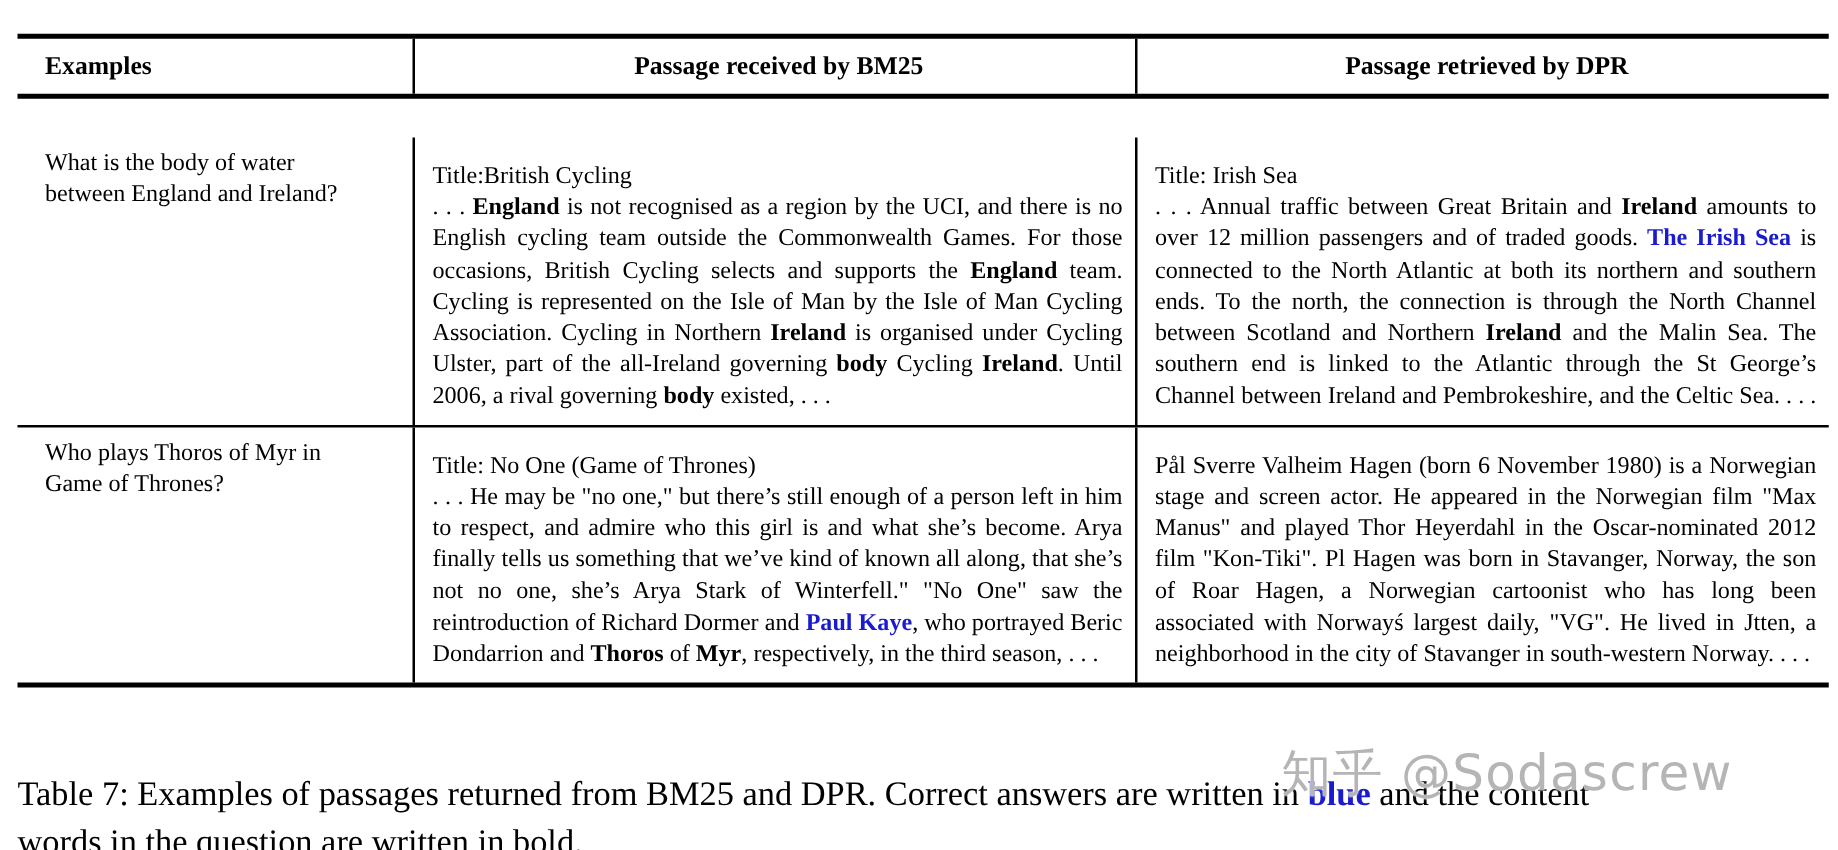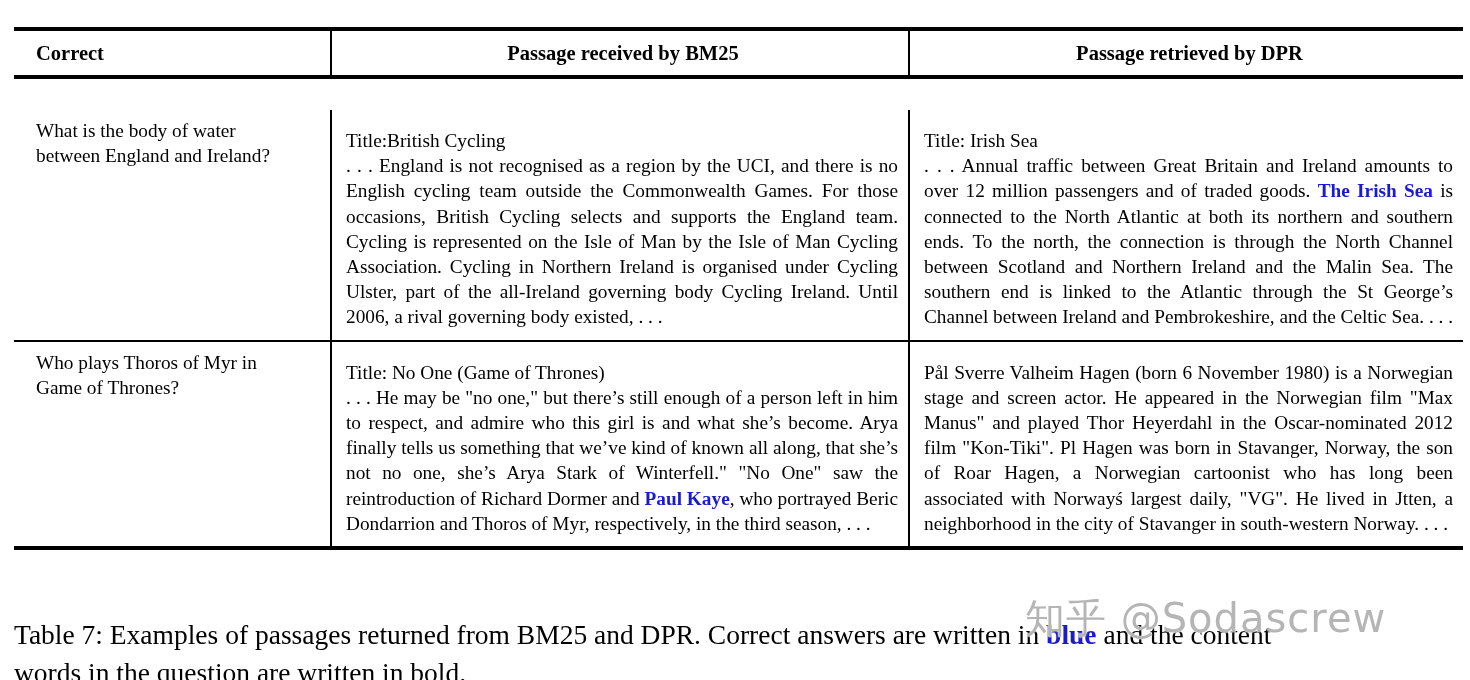--- a/index.html
+++ b/index.html
@@ -19,42 +19,42 @@
     padding:10px 8px 10px 22px;
   }
   .hcell.bordered{border-left:2px solid #000;padding-left:14px;text-align:center;}
   .cell{
     font-size:19.3px;line-height:25.2px;
     padding:8px 10px 10px 22px;
   }
   .passage{border-left:2px solid #000;padding:18px 10px 10px 14px;}
   .question-cell{padding-right:52px;}
   .passage-body{text-align:justify;}
-  .seg-bold{font-weight:normal;}
+  .seg-bold{font-weight:bold;}
   .seg-blue{color:var(--answer-blue,#1a1ace);font-weight:bold;}
   .caption{
     position:absolute;left:14px;top:616px;width:1448px;
     font-size:27.5px;line-height:38px;
   }
   .watermark{
     position:absolute;left:1025px;top:591px;
     font-family:"DejaVu Sans", sans-serif;
     font-size:40px;letter-spacing:1px;
     color:rgba(168,168,168,0.85);
     text-shadow:0 0 2px #ffffff, 0 0 1px #ffffff;
     white-space:nowrap;pointer-events:none;
   }
 </style>
 </head>
 <body>
 
 <div class="paper-table">
 
   <div class="trow header-row">
-    <div class="hcell">Correct</div>
+    <div class="hcell">Examples</div>
     <div class="hcell bordered">Passage received by BM25</div>
     <div class="hcell bordered">Passage retrieved by DPR</div>
   </div>
 
   <div class="trow row-1">
     <div class="cell question-cell">What is the body of water between England and Ireland?</div>
     <div class="cell passage">
       <div class="passage-title">Title:British Cycling</div>
       <div class="passage-body"><span>. . . </span><span class="seg-bold">England</span><span> is not recognised as a region by the UCI, and there is no English cycling team outside the Commonwealth Games. For those occasions, British Cycling selects and supports the </span><span class="seg-bold">England</span><span> team. Cycling is represented on the Isle of Man by the Isle of Man Cycling Association. Cycling in Northern </span><span class="seg-bold">Ireland</span><span> is organised under Cycling Ulster, part of the all-Ireland governing </span><span class="seg-bold">body</span><span> Cycling </span><span class="seg-bold">Ireland</span><span>. Until 2006, a rival governing </span><span class="seg-bold">body</span><span> existed, . . .</span></div>
     </div>

